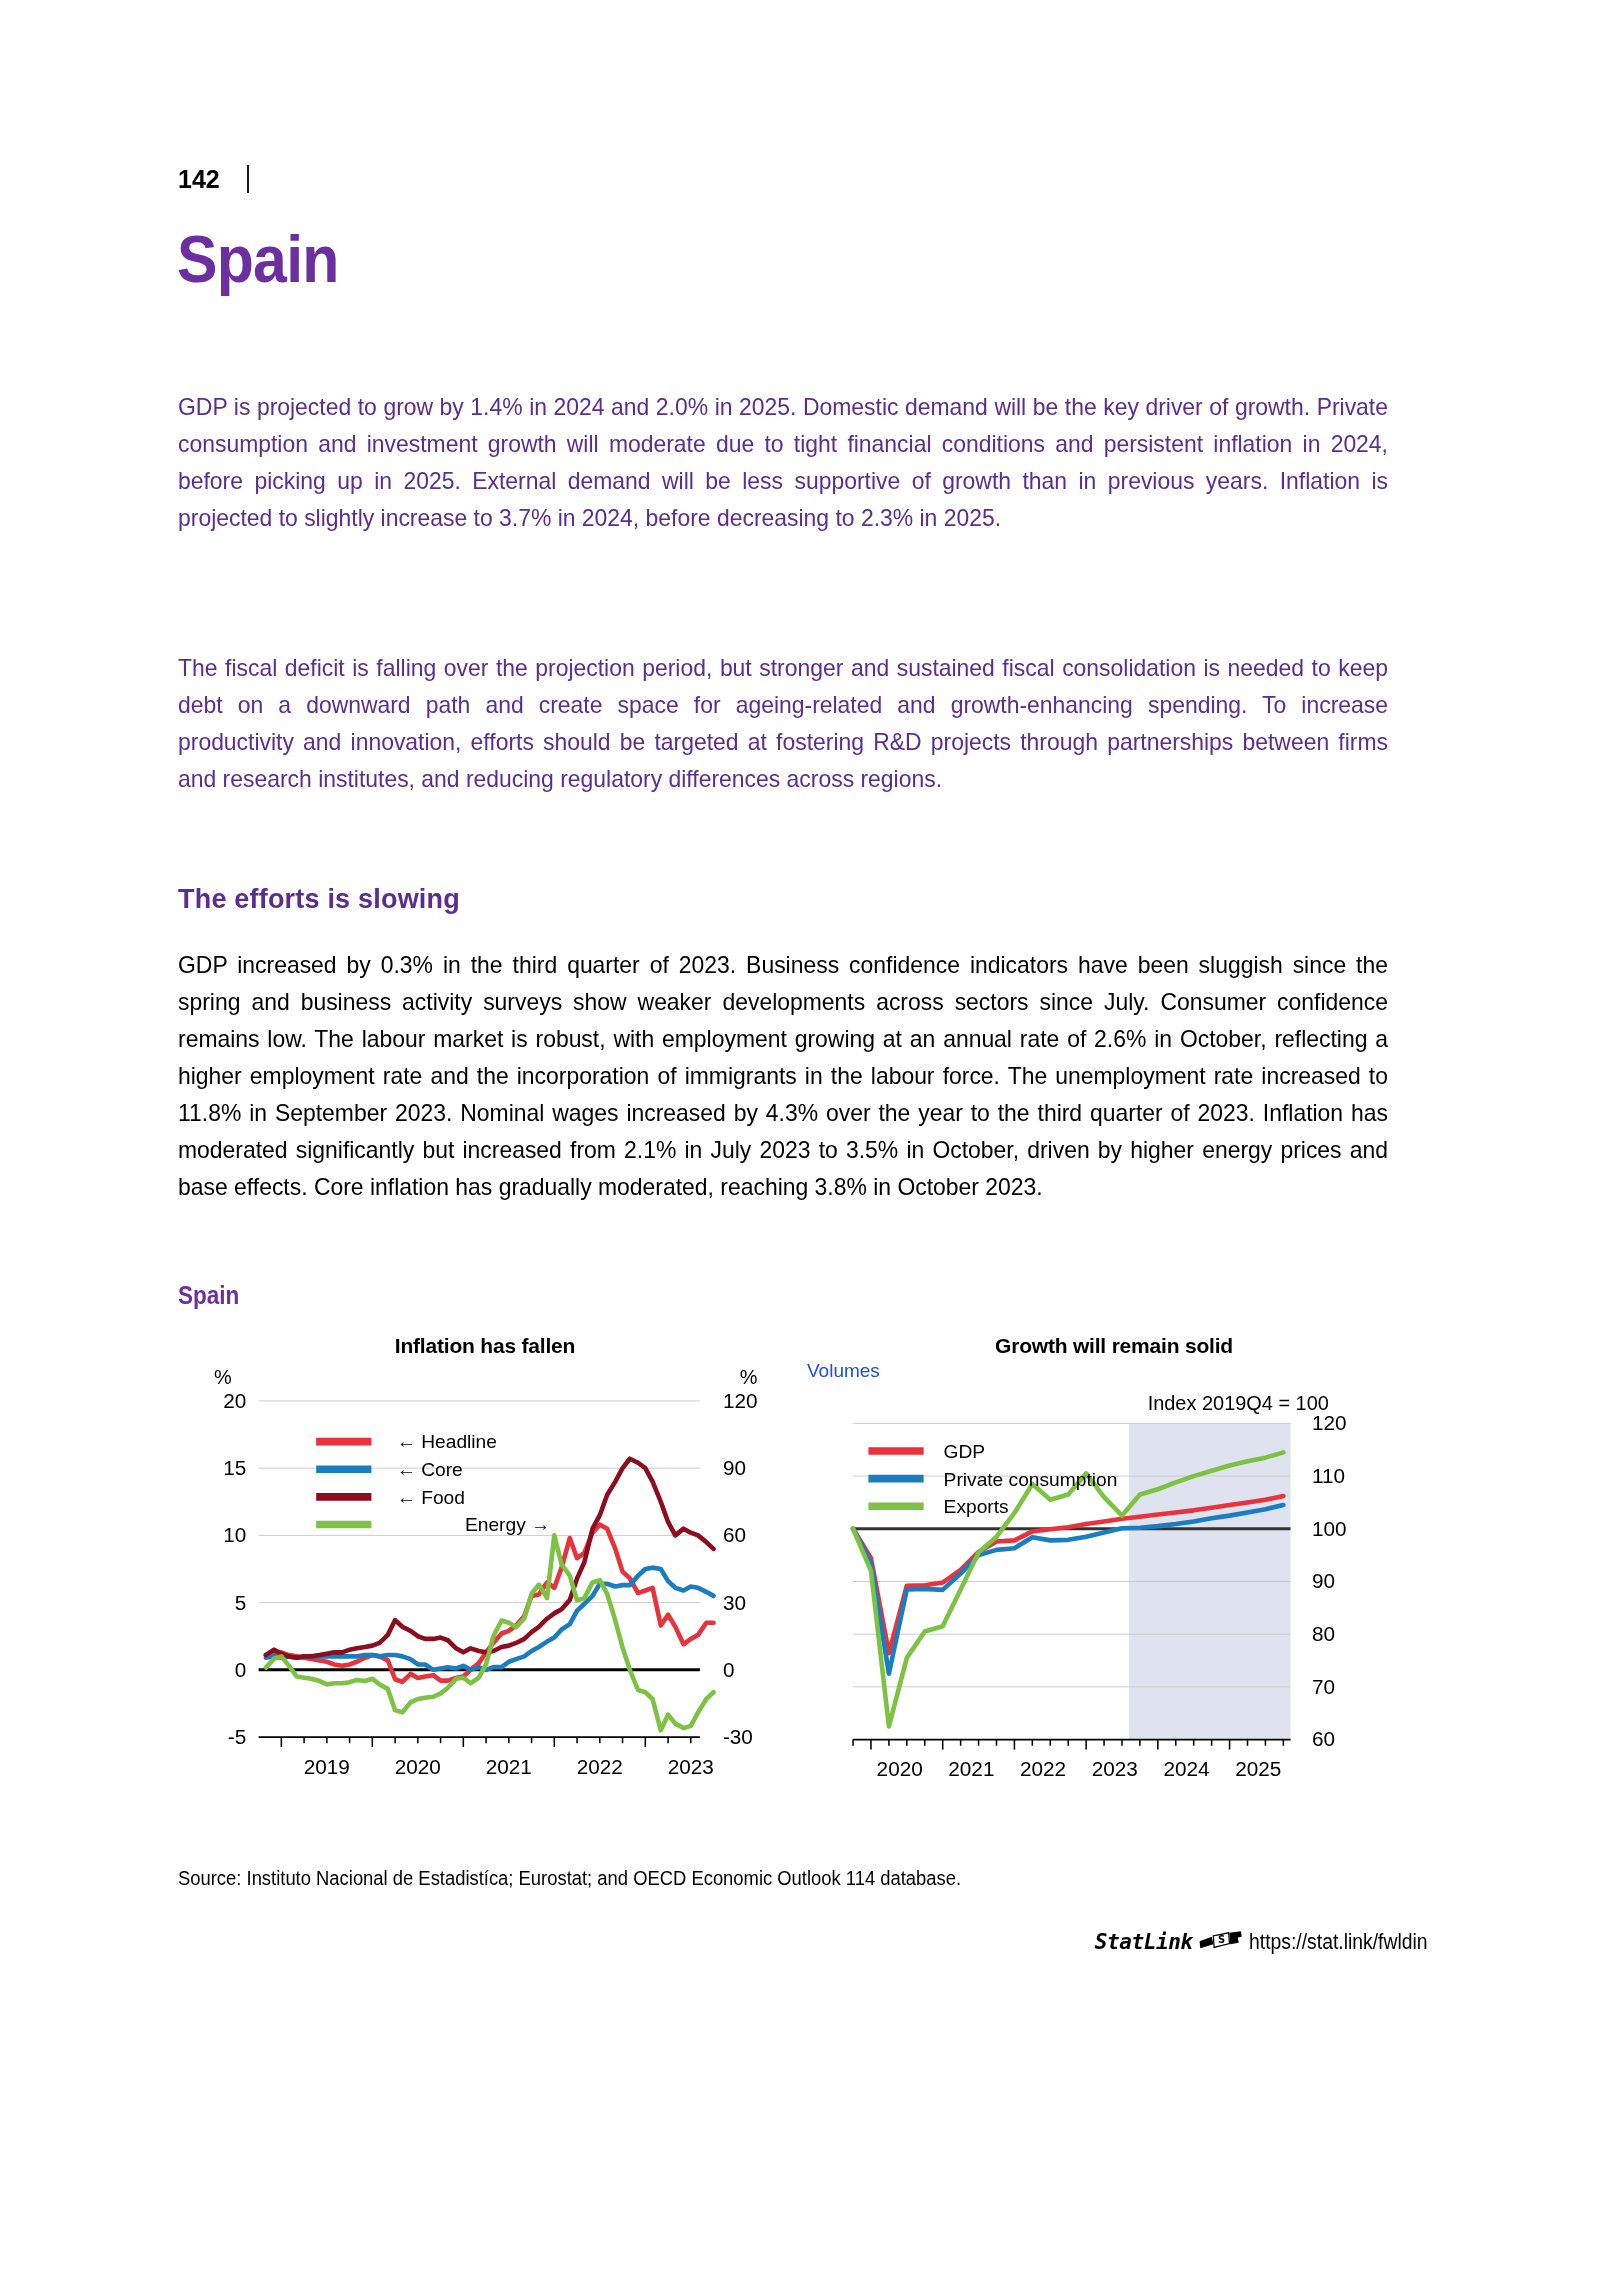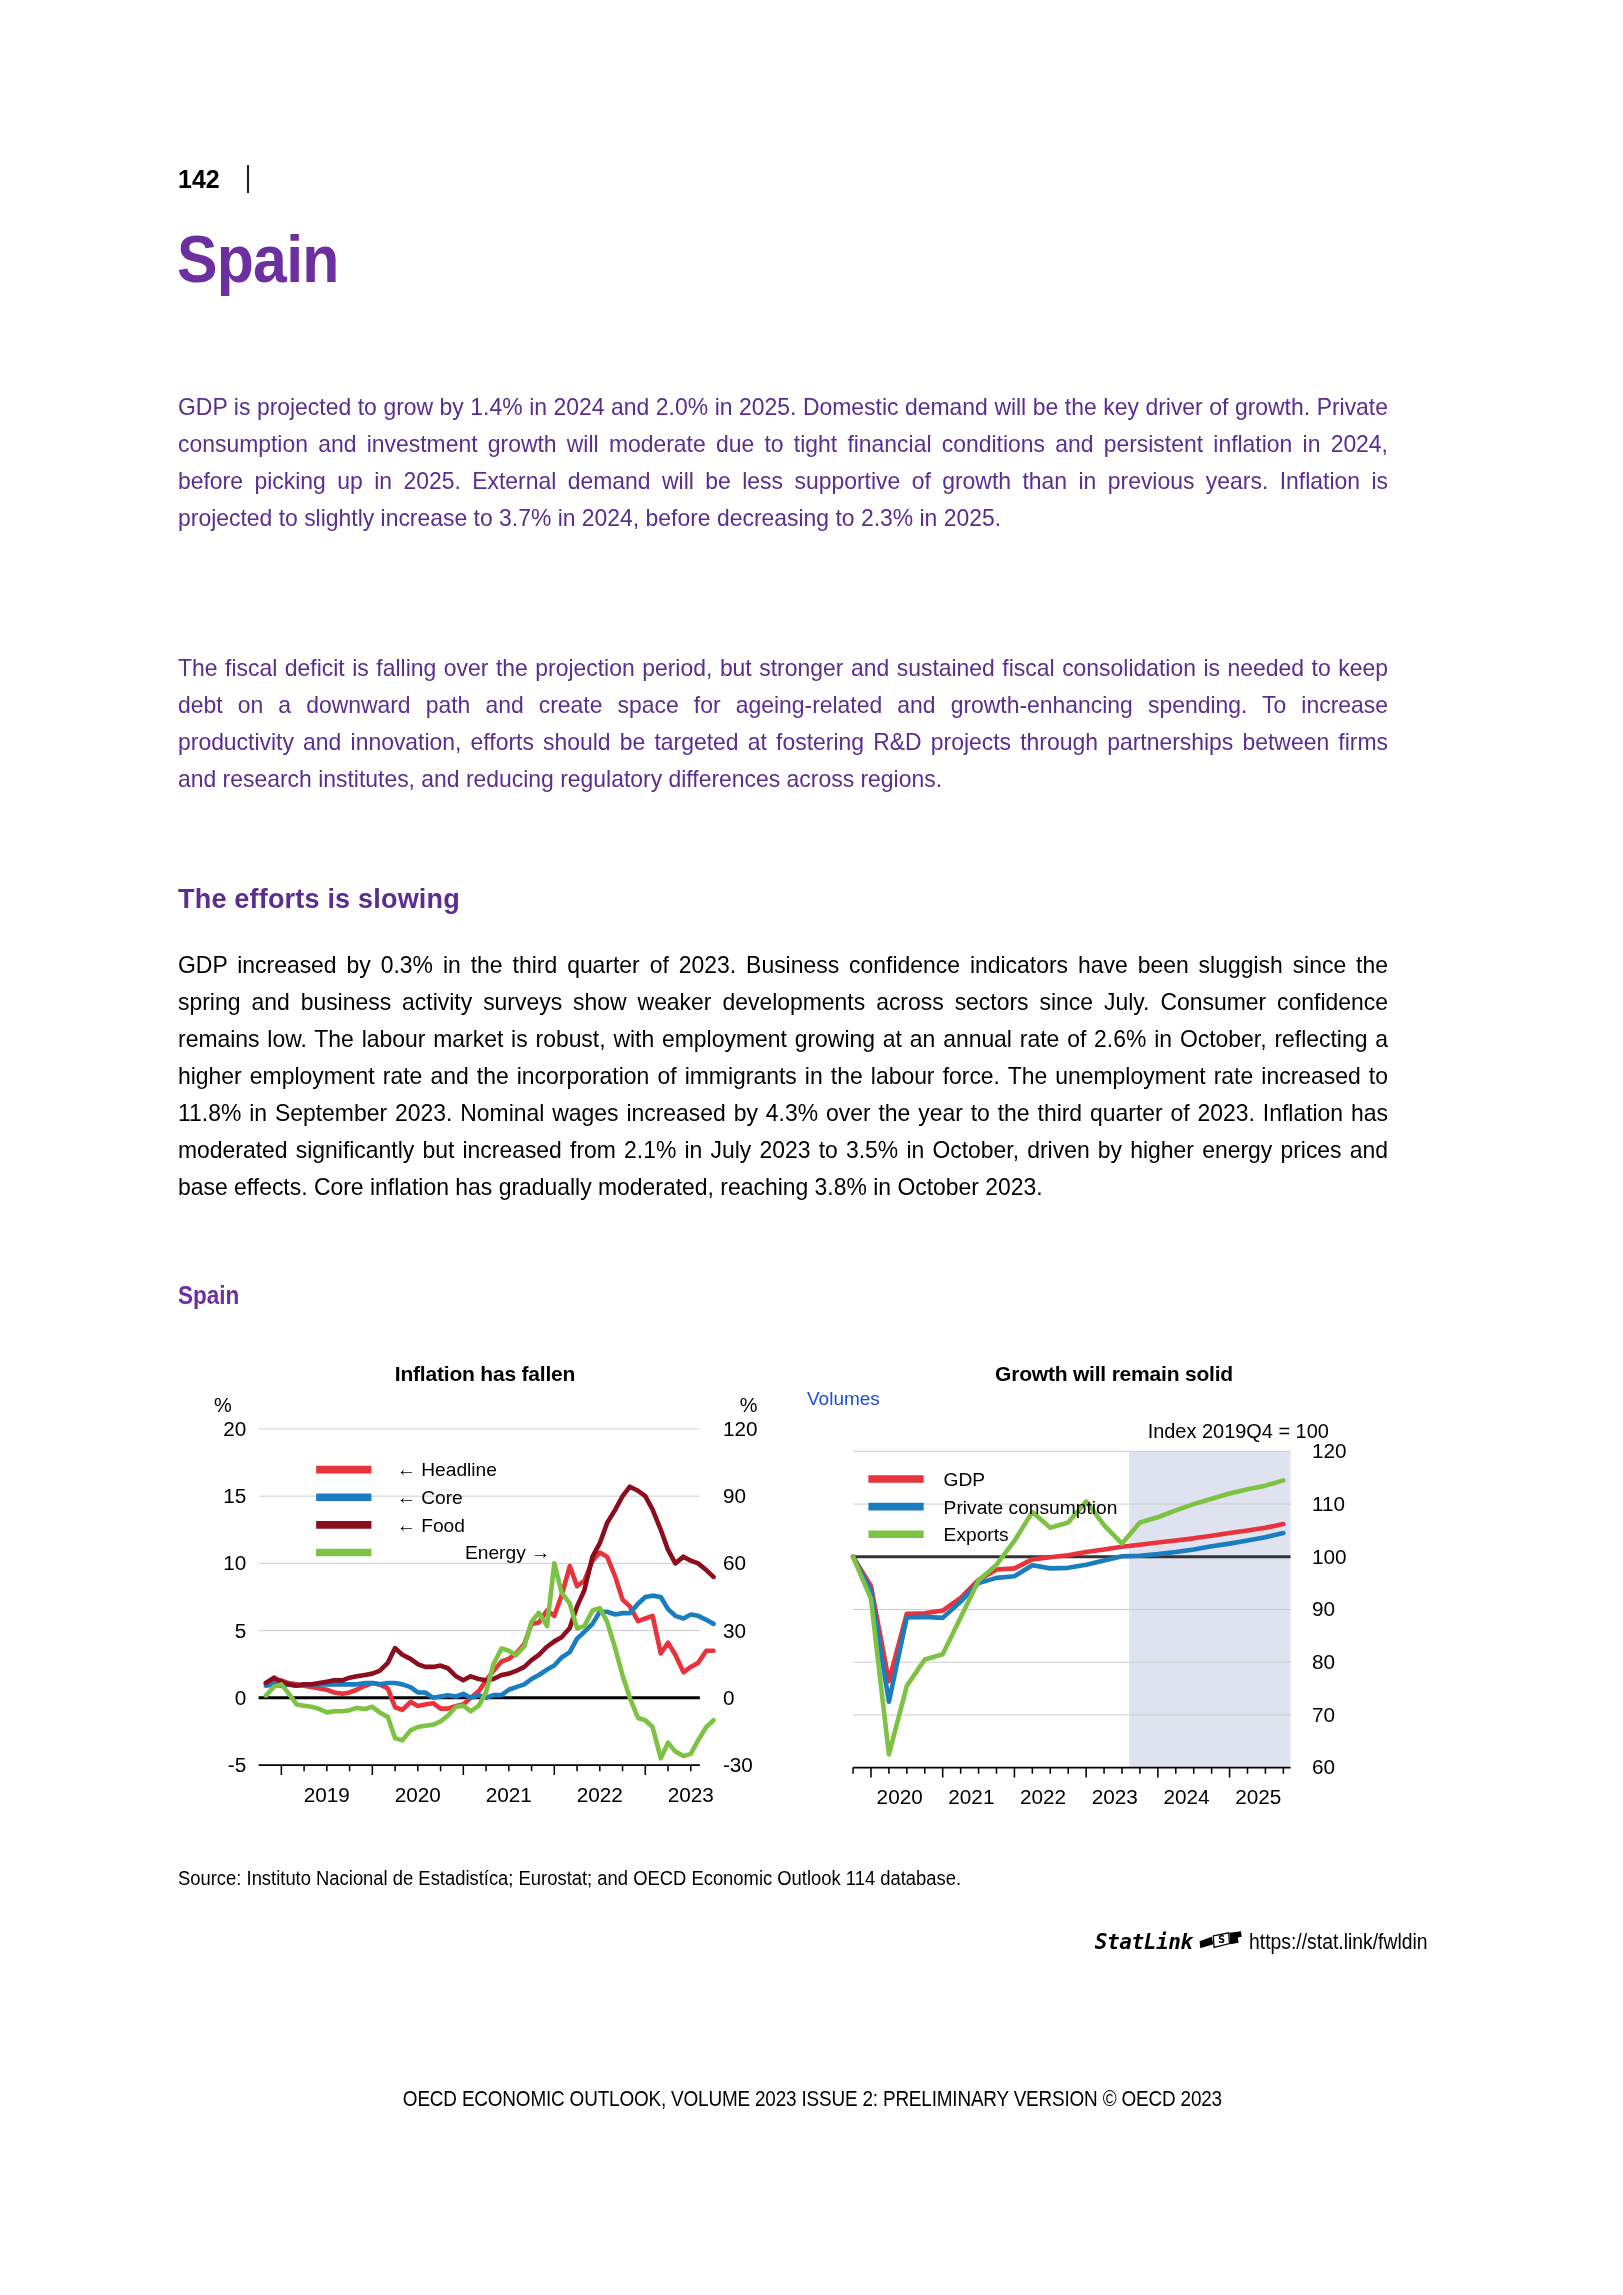--- a/index.html
+++ b/index.html
@@ -121,21 +121,20 @@
   .chart-box { position: absolute; top: 0; }
   .chart-left  { left: 0px;   width: 614px; height: 522px; }
   .chart-right { left: 629px; width: 614px; height: 522px; }
 
   .chart-title {
     text-align: center;
     font-size: 21px;
     font-weight: bold;
     color: #000;
     letter-spacing: -0.2px;
-    margin-top: 28px;
   }
   .chart-subtitle {
     font-size: 19px;
     color: #1d4ed8;
     margin-top: 1.5px;
   }
   .chart-svg-wrap { margin-top: 3.1px; }
 
   
   .source {
@@ -347,18 +346,15 @@
           <path d="M2 16 L18 10 L20 20 L3 25 Z"></path>
           <path d="M20 9 L40 5 L41 19 L21 24 Z" fill="#fff" stroke="#000" stroke-width="1.6"></path>
           <text x="26" y="18" font-family="DejaVu Sans, sans-serif" font-size="13" font-weight="bold" fill="#000">S</text>
           <path d="M41 5 L56 3 L57 10 L52 11 L53 18 L42 20 Z"></path>
         </g>
       </svg>
     </span>
     <span class="statlink-url">https://stat.link/fwldin</span>
   </div>
 
-  <div class="footer">
-    <span>OECD ECONOMIC OUTLOOK, VOLUME 2023 ISSUE 2: PRELIMINARY VERSION © OECD 2023</span>
-  </div>
 
 </div>
 
 
 </body></html>

